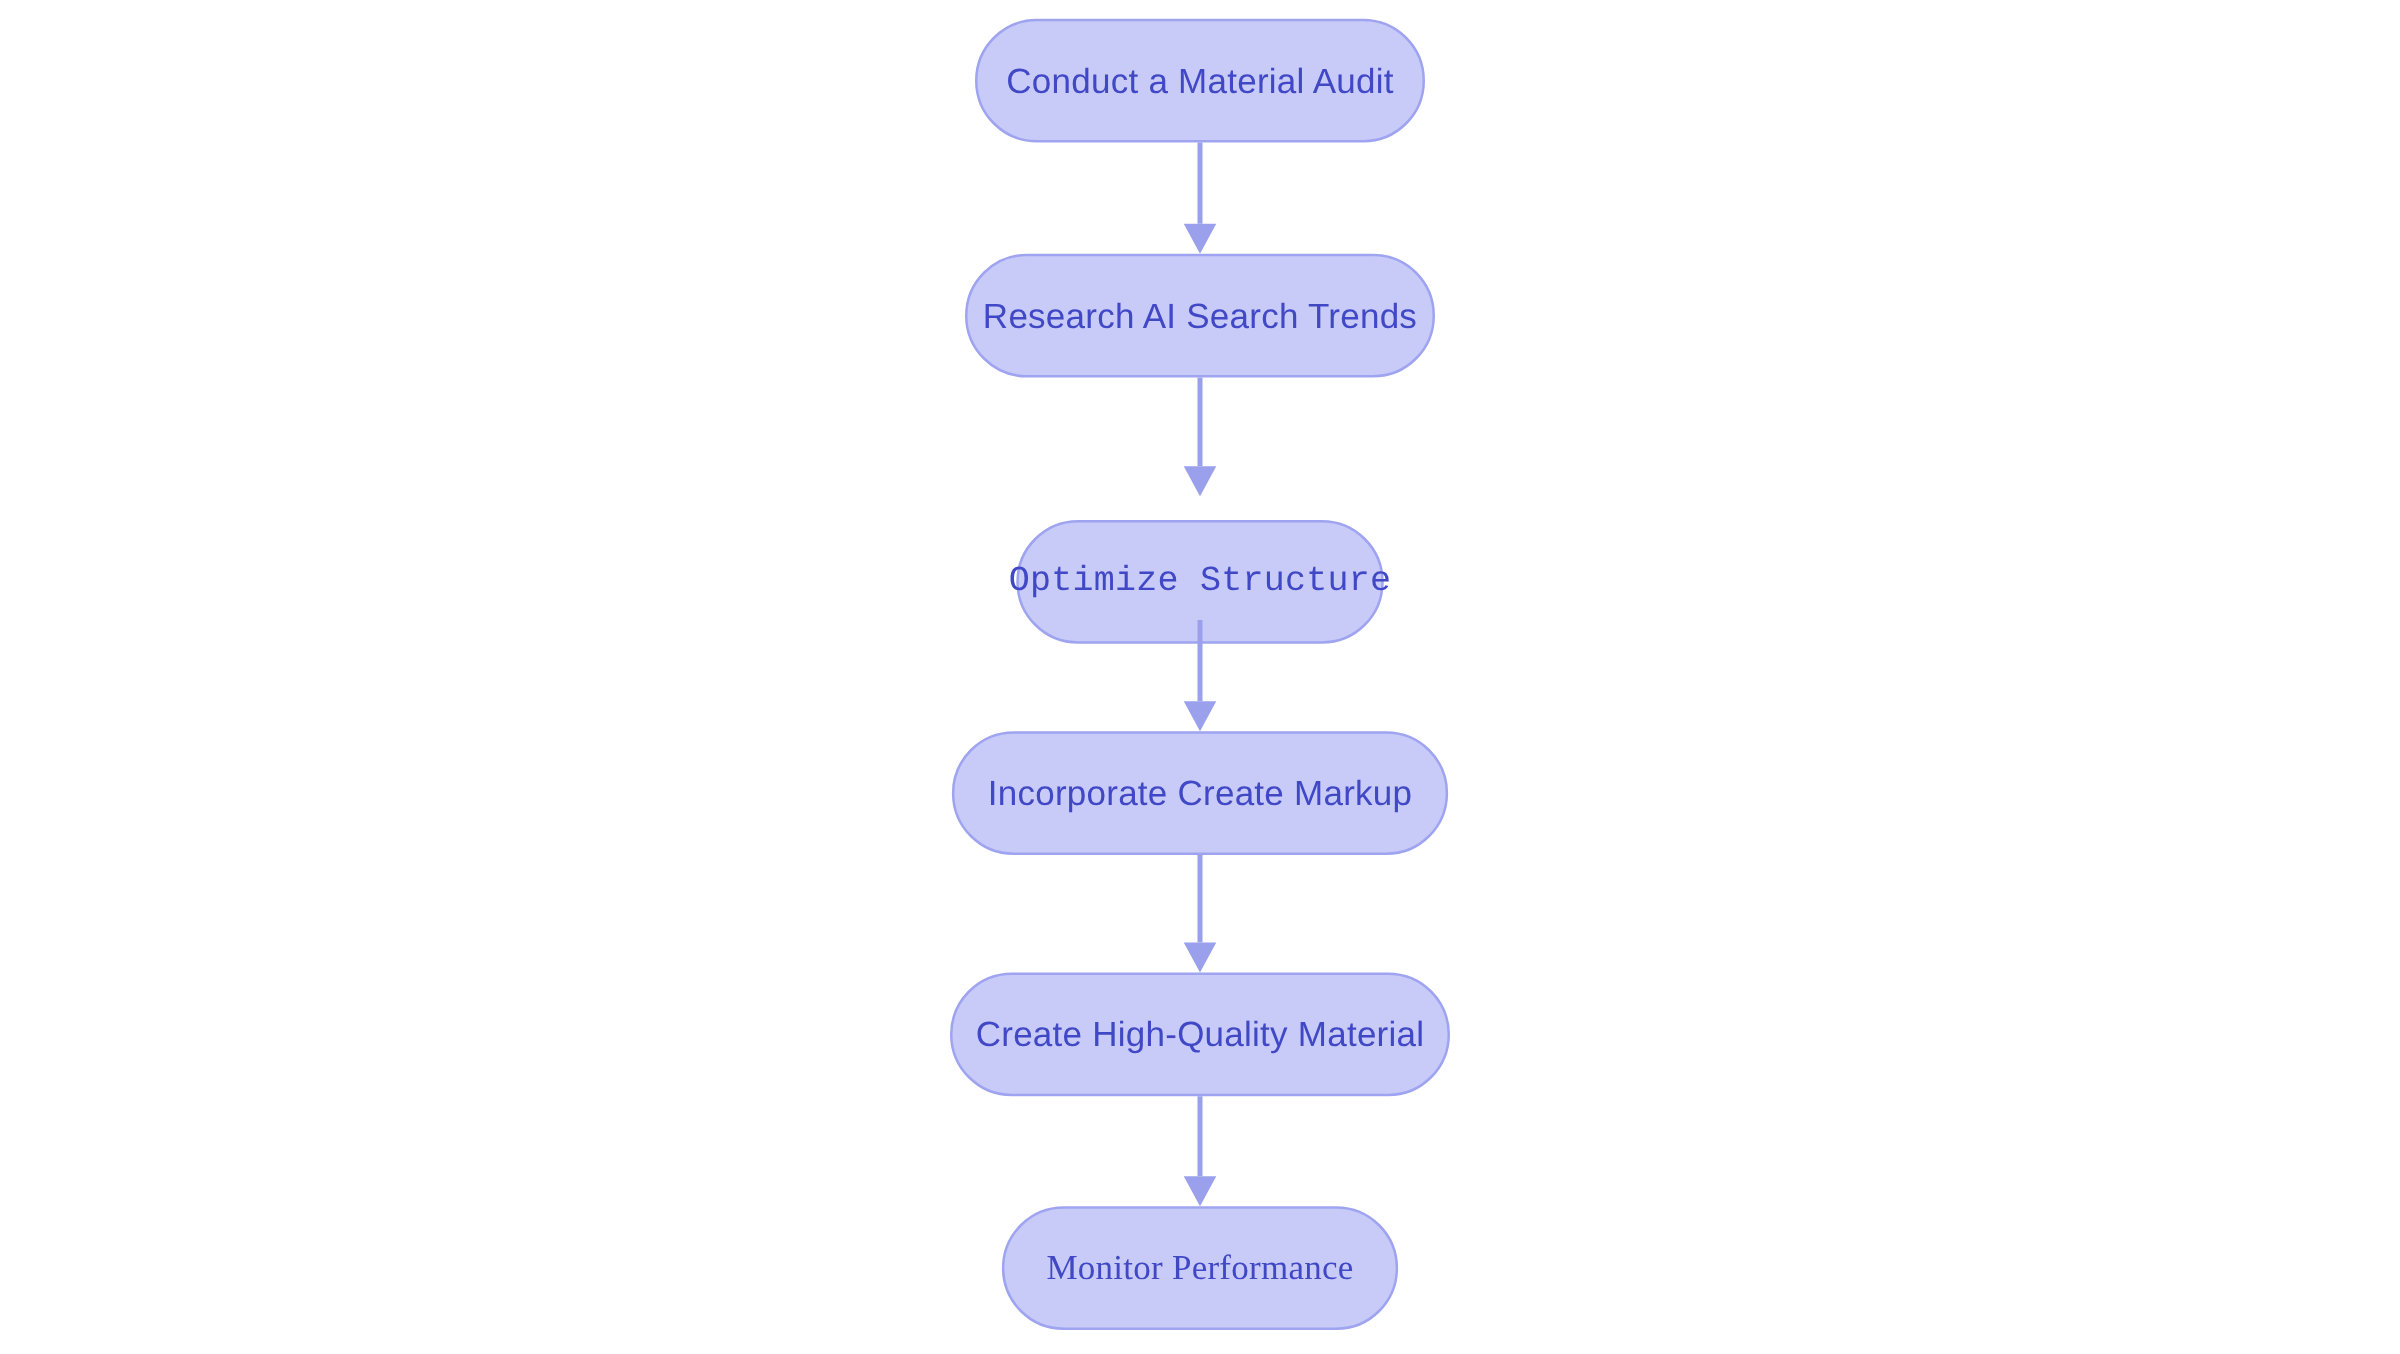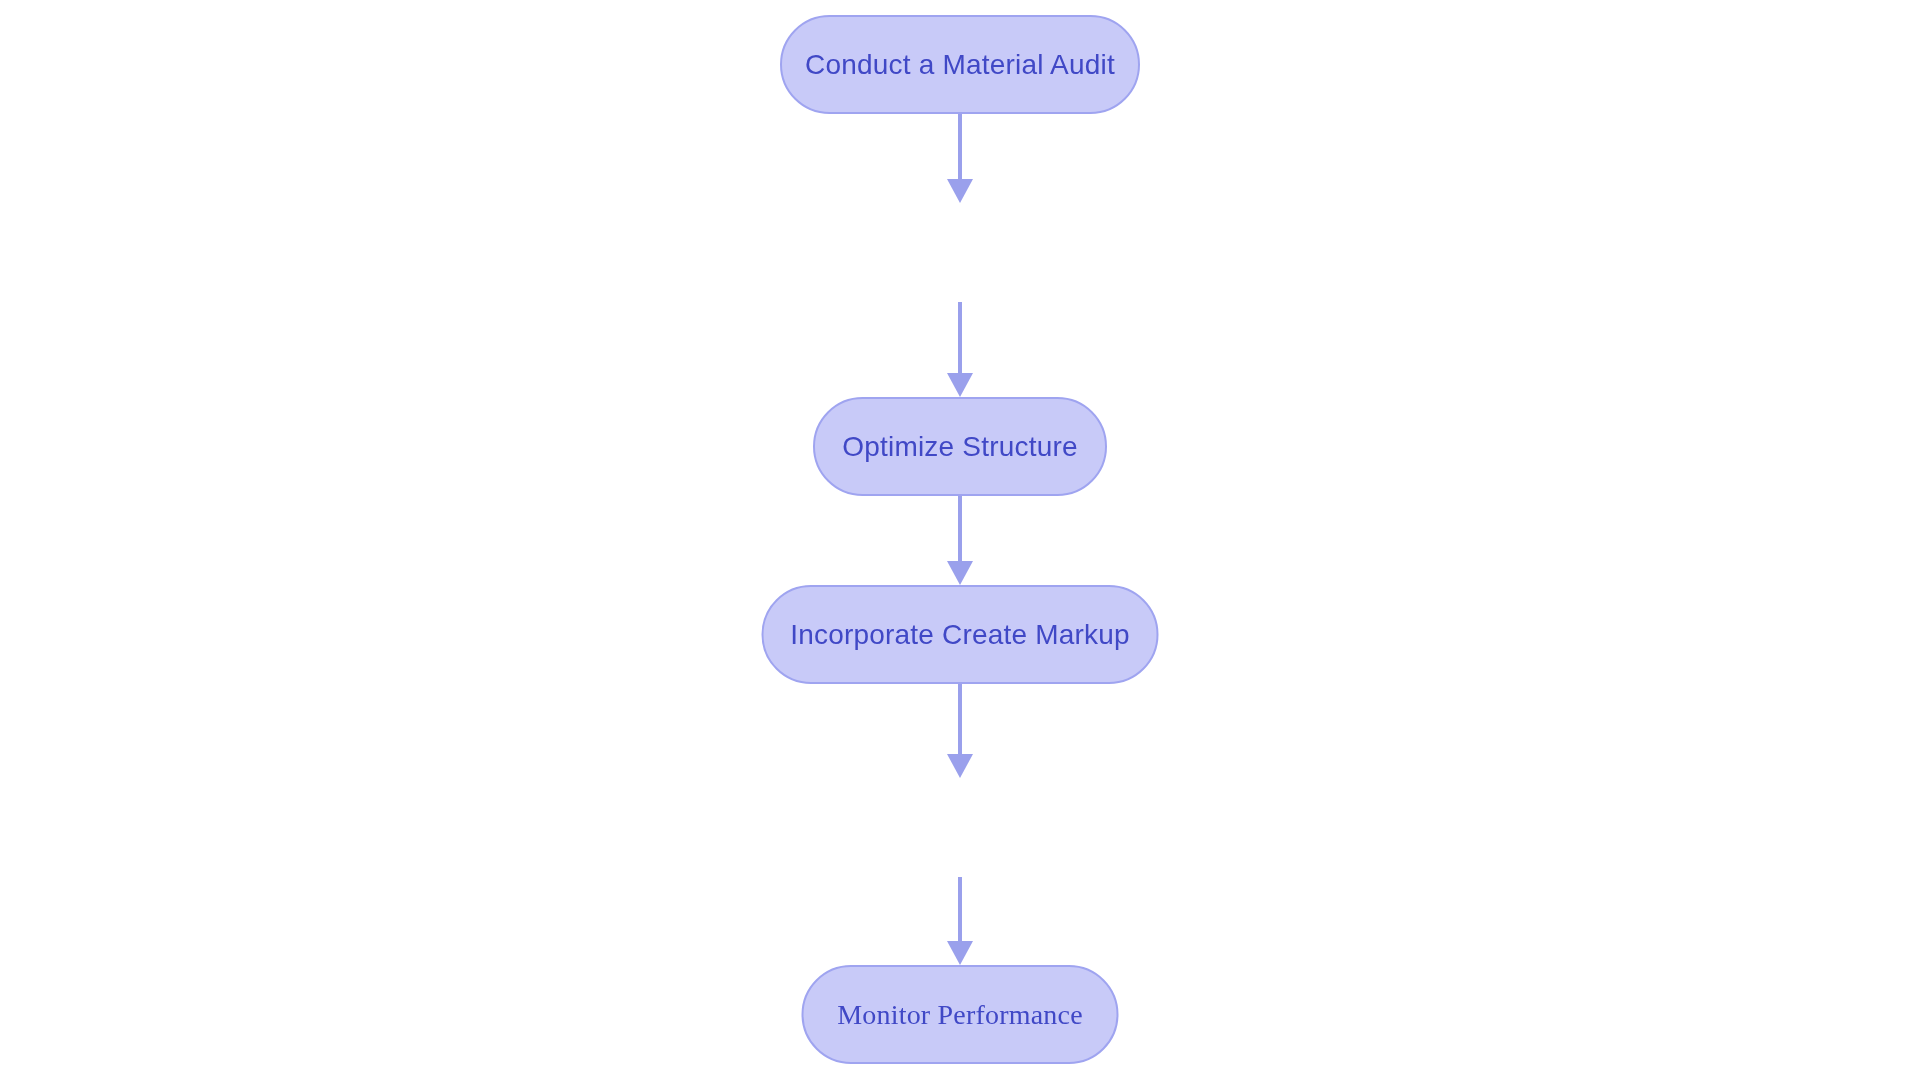--- a/index.html
+++ b/index.html
@@ -36,21 +36,21 @@
     justify-content: center;
     color: var(--text);
     font-size: 28px;
     font-weight: 400;
     letter-spacing: 0.2px;
     white-space: nowrap;
     text-align: center;
   }
   .node-1 { top: 15px;  width: 360px; }
   .node-2 { top: 203px; width: 376px; }
-  .node-3 { top: 397px; width: 294px; }
+  .node-3 { top: 416px; width: 294px; font-family: Liberation Mono, monospace; }
   .node-4 { top: 585px; width: 397px; }
   .node-5 { top: 778px; width: 400px; }
   .node-6 { top: 965px; width: 317px; font-family: Liberation Serif, serif; }
 
   .arrow {
     position: absolute;
     left: 50%;
     transform: translateX(-50%);
     width: 26px;
     display: flex;
@@ -82,20 +82,23 @@
 
   <div class="node node-1">
     <span>Conduct a Material Audit</span>
   </div>
 
   <div class="arrow arrow-1">
     <div class="line"></div>
     <div class="head"></div>
   </div>
 
+  <div class="node node-2">
+    <span>Research AI Search Trends</span>
+  </div>
 
   <div class="arrow arrow-2">
     <div class="line"></div>
     <div class="head"></div>
   </div>
 
   <div class="node node-3">
     <span>Optimize Structure</span>
   </div>
 
@@ -106,20 +109,23 @@
 
   <div class="node node-4">
     <span>Incorporate Create Markup</span>
   </div>
 
   <div class="arrow arrow-4">
     <div class="line"></div>
     <div class="head"></div>
   </div>
 
+  <div class="node node-5">
+    <span>Create High-Quality Material</span>
+  </div>
 
   <div class="arrow arrow-5">
     <div class="line"></div>
     <div class="head"></div>
   </div>
 
   <div class="node node-6">
     <span>Monitor Performance</span>
   </div>
 

